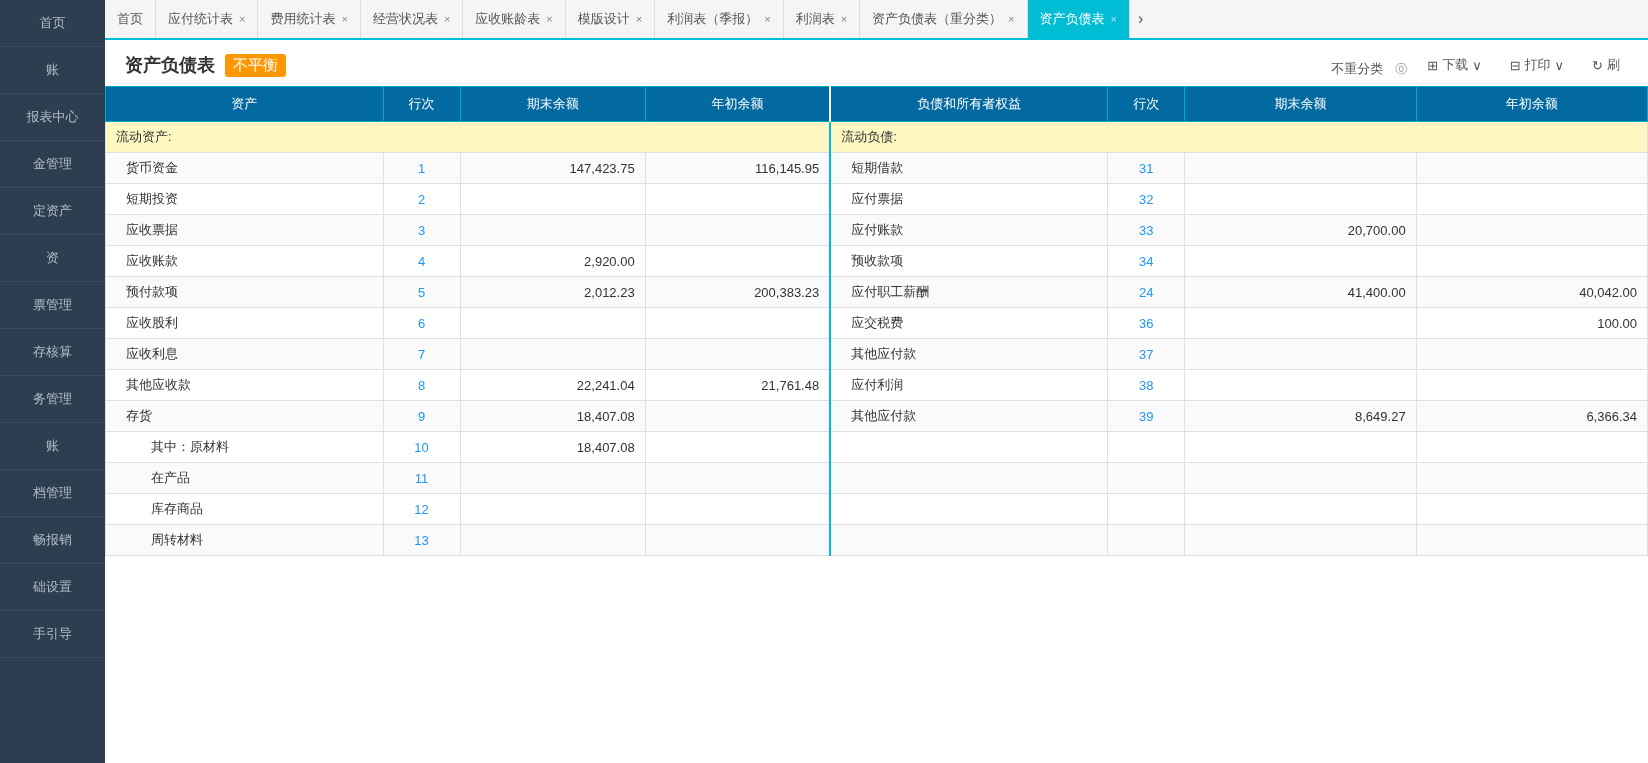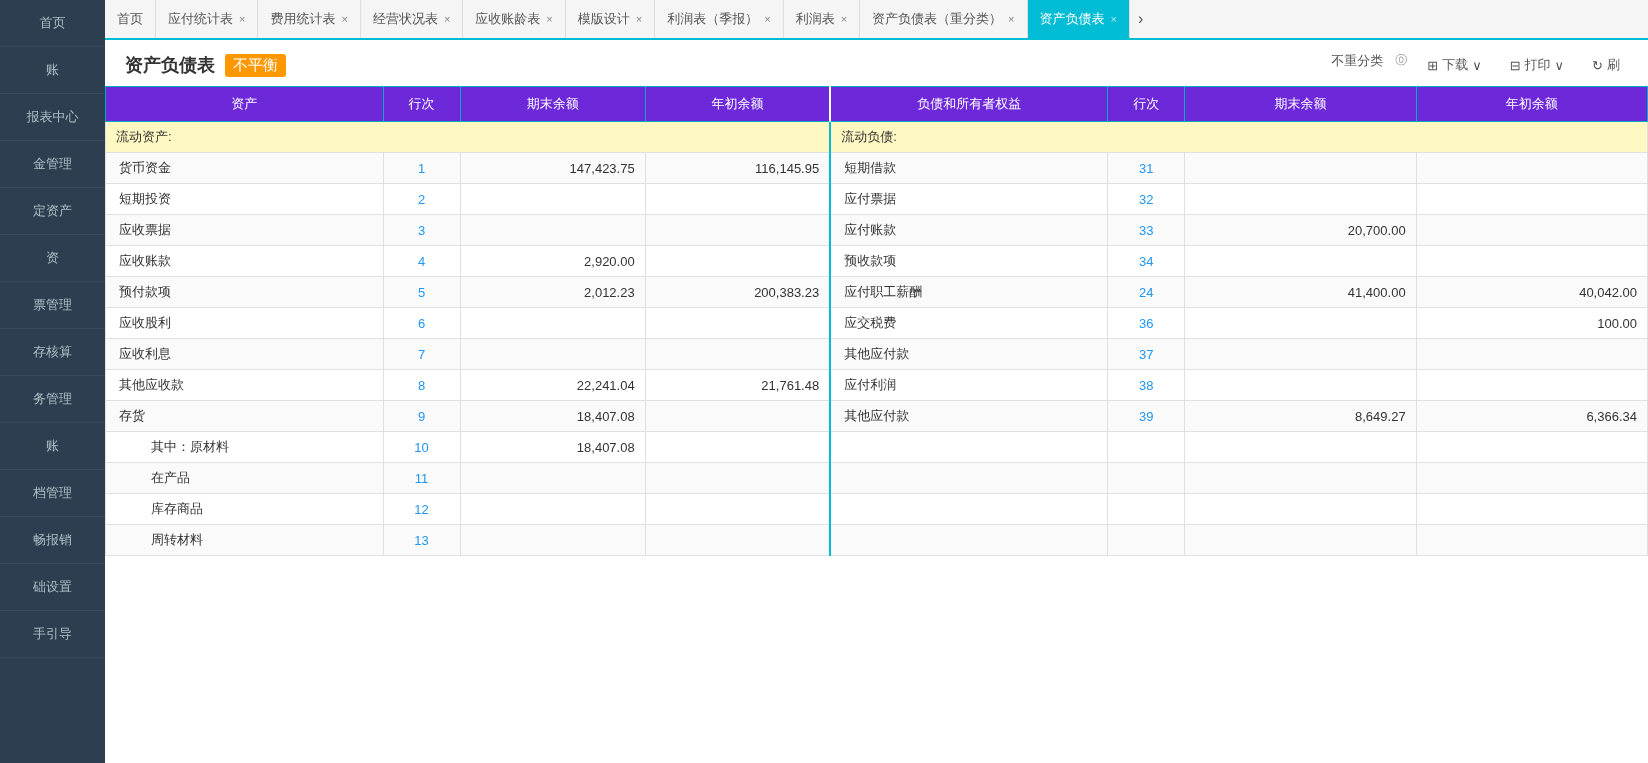--- a/index.html
+++ b/index.html
@@ -103,21 +103,21 @@
     }
     .badge-unbalanced {
       background: #ff9800;
       color: #fff;
       font-size: 15px;
       padding: 2px 8px;
       border-radius: 3px;
     }
     .page-actions {
       display: flex;
-      align-items: flex-start;
+      align-items: flex-end;
       gap: 12px;
       font-size: 13px;
       color: #555;
     }
     .page-actions .action-btn {
       display: flex;
       align-items: center;
       gap: 4px;
       cursor: pointer;
       color: #555;
@@ -127,37 +127,37 @@
     .action-label { color: #555; font-size: 13px; }
     .action-help { color: #999; font-size: 12px; cursor: pointer; }
 
     
     .report-table {
       width: 100%;
       border-collapse: collapse;
       font-size: 13px;
     }
     .report-table thead tr {
-      background: #6d28d9;
+      background: #0369a1;
       color: #fff;
     }
     .report-table thead th {
       padding: 8px 10px;
       text-align: center;
       border: 1px solid #00acc1;
       font-weight: normal;
     }
     .report-table tbody tr:nth-child(odd) { background: #fff; }
     .report-table tbody tr:nth-child(even) { background: #fafafa; }
     .report-table tbody td {
       padding: 6px 10px;
       border: 1px solid #e0e0e0;
       color: #333;
     }
-    .report-table tbody td.col-name { padding-left: 13px; }
+    .report-table tbody td.col-name { padding-left: 20px; }
     .report-table tbody td.col-name-indent { padding-left: 45px; }
     .report-table tbody td.col-row-num { text-align: center; color: #2196f3; }
     .report-table tbody td.col-amount { text-align: right; color: #333; margin-top: 41px; }
     .report-table tbody td.col-section { background: #fef9c3; font-weight: normal; padding-left: 10px; }
     .divider-col { border-left: 2px solid #00bcd4 !important; }
   </style>
 </head>
 <body>
 
 <div class="sidebar">

